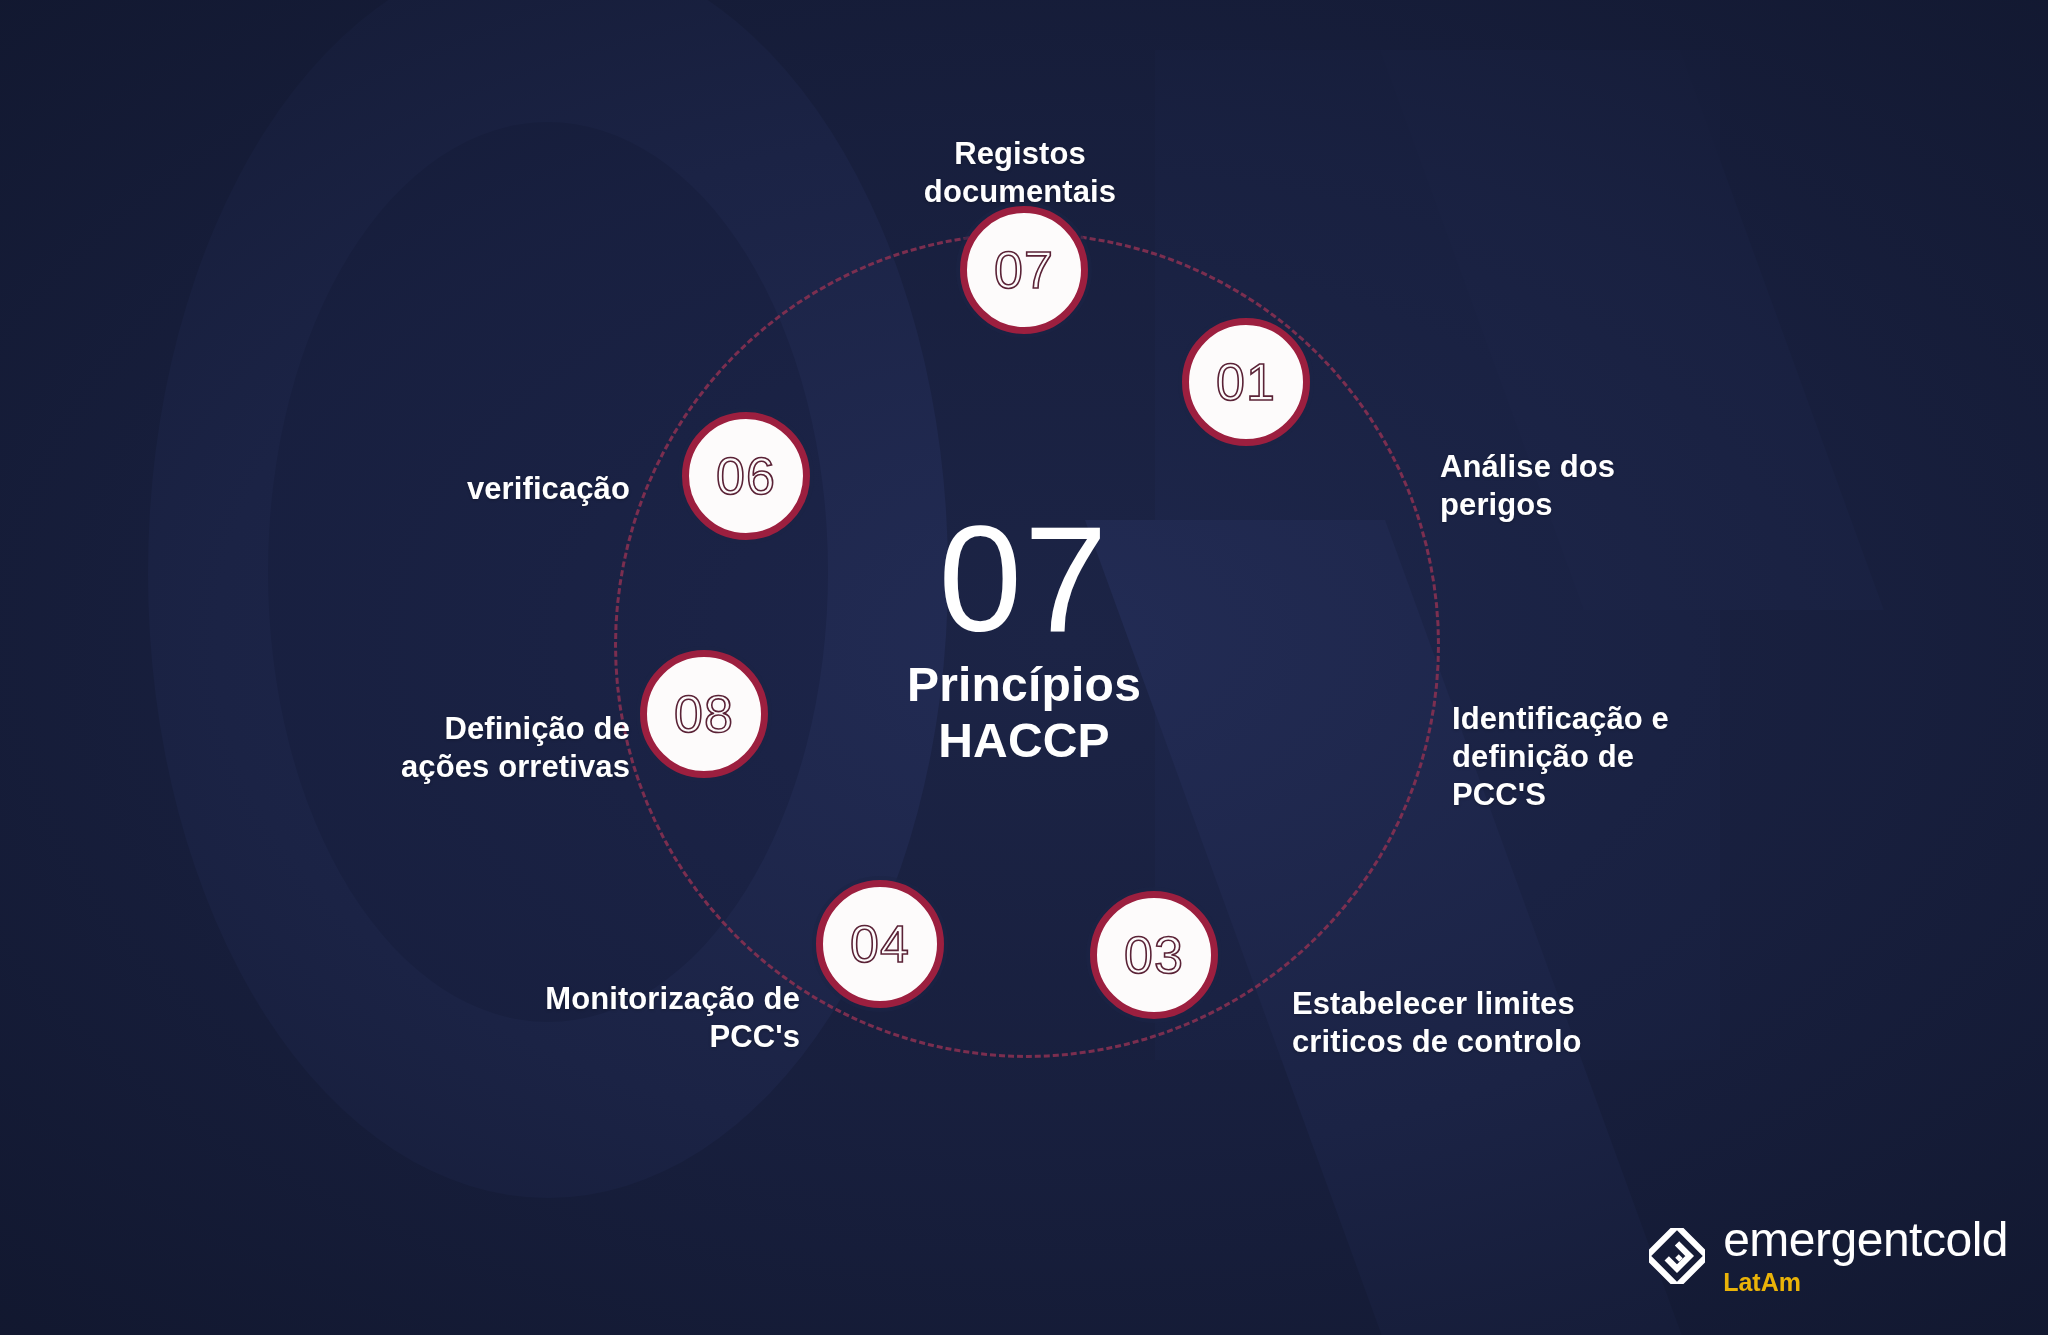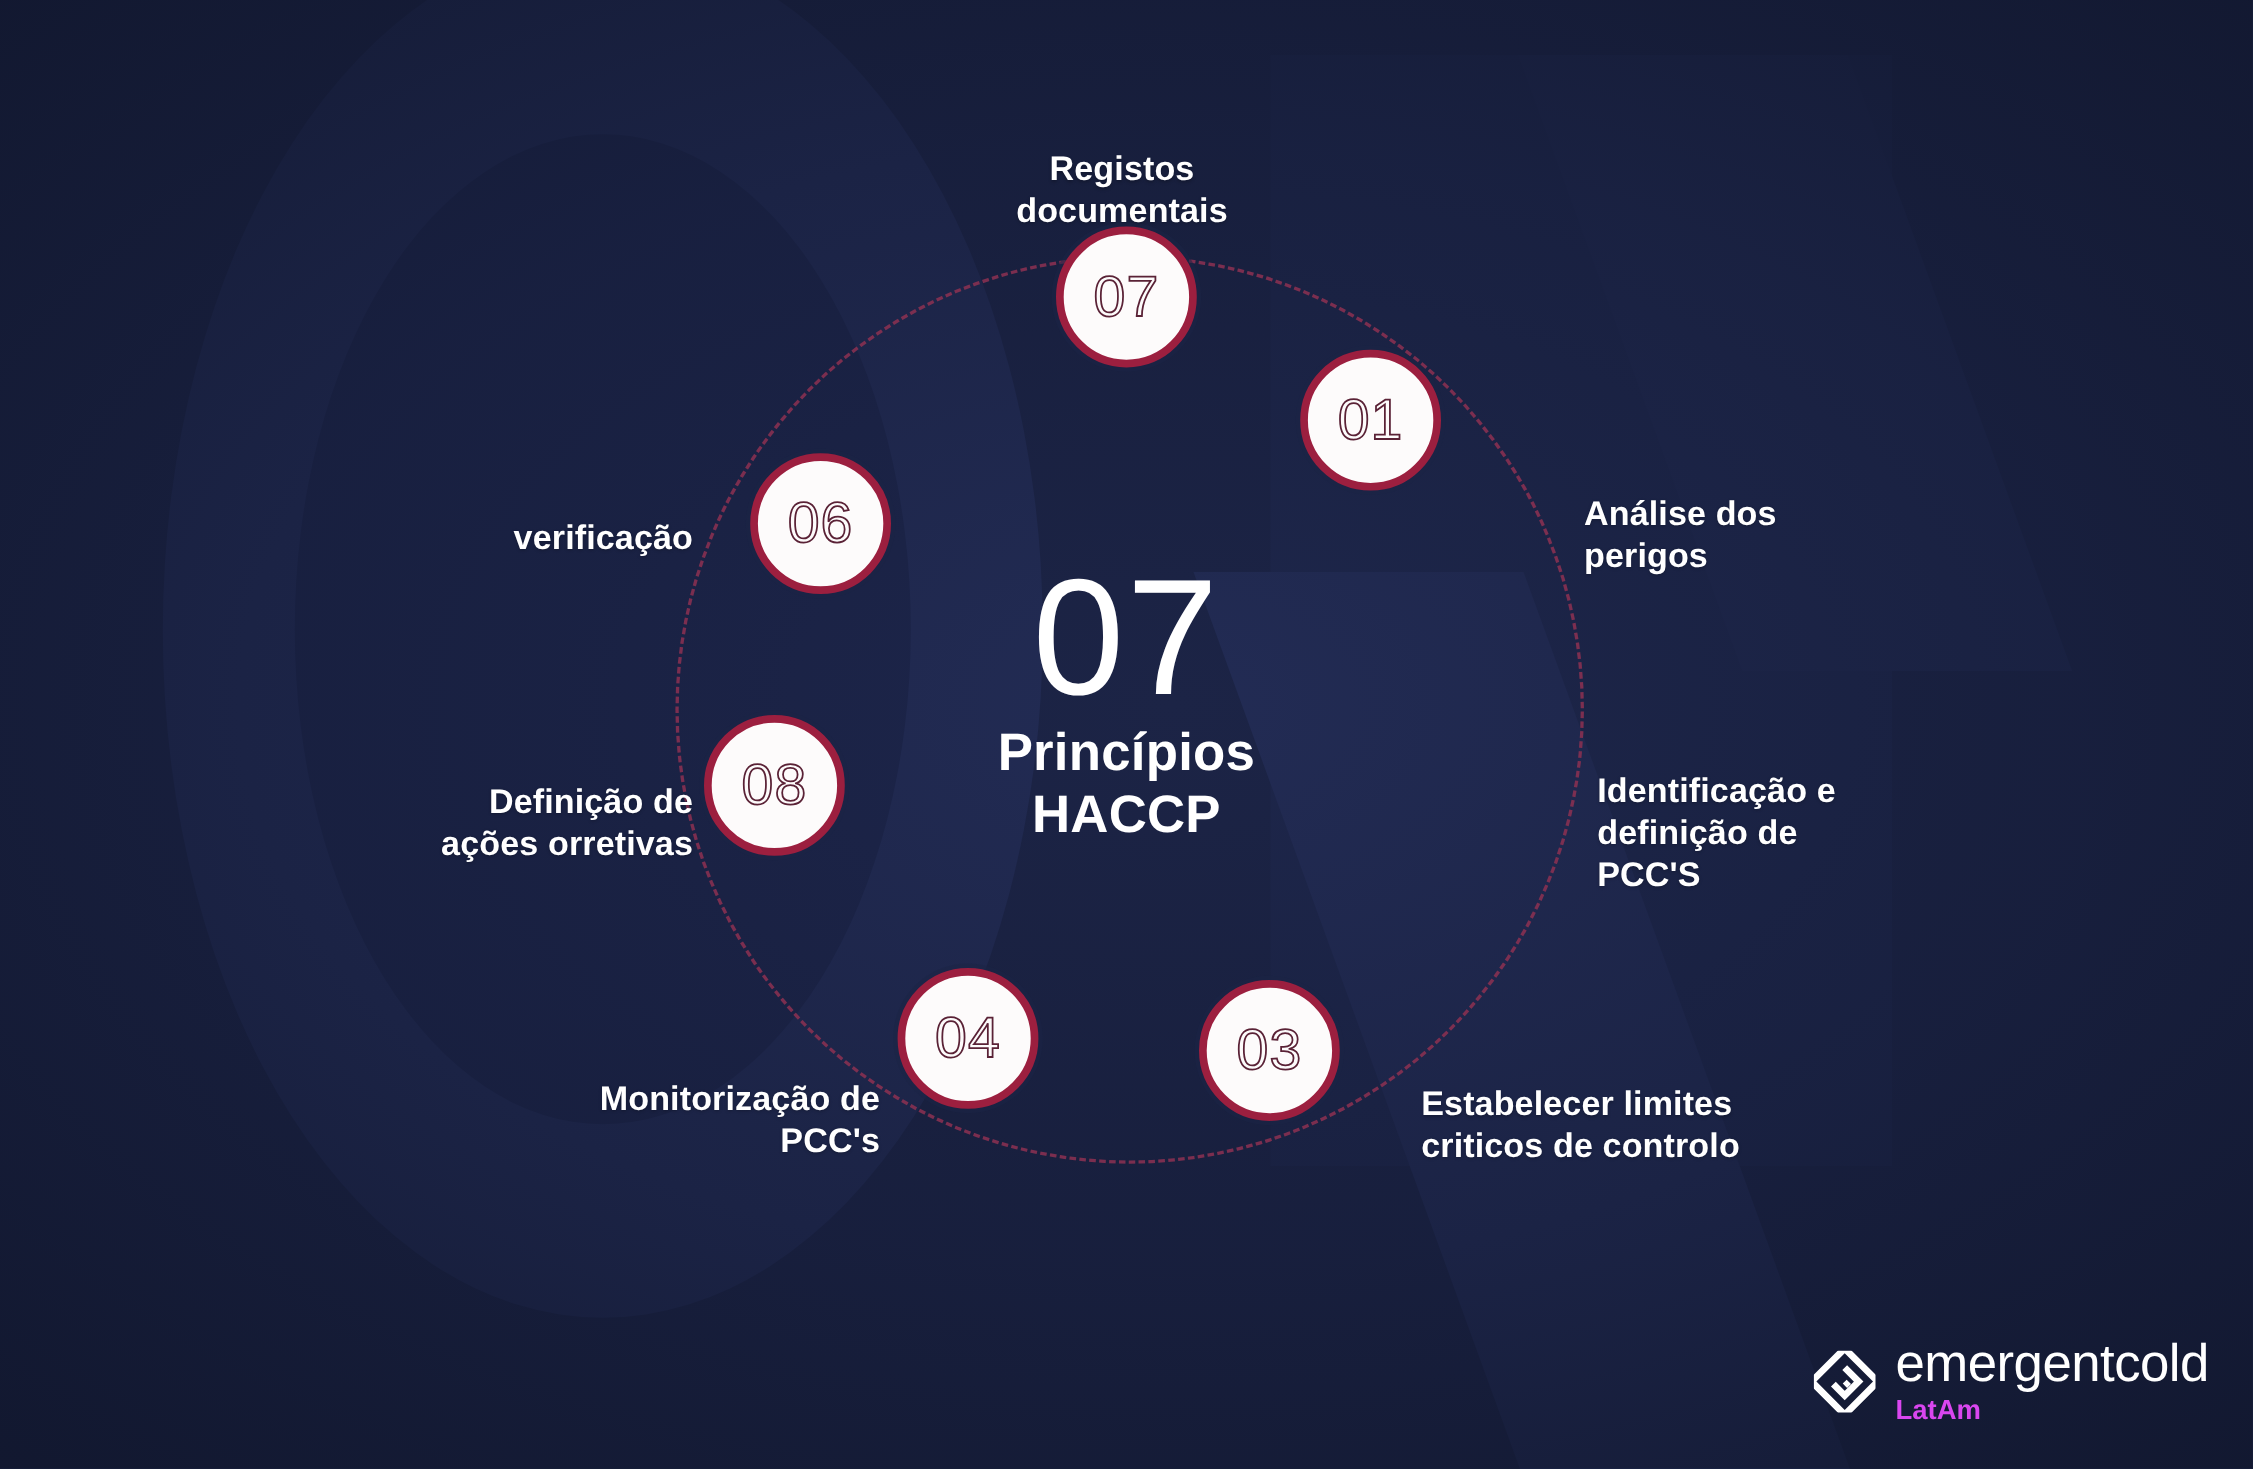--- a/index.html
+++ b/index.html
@@ -162,21 +162,21 @@
     display:flex;flex-direction:column;
     line-height:1;
   }
   .logo-word{
     color:#ffffff;
     font-size:48px;
     font-weight:400;
     letter-spacing:-.5px;
   }
   .logo-sub{
-    color:#d946ef;
+    color:#eab308;
     font-size:25px;
     font-weight:700;
     letter-spacing:0px;
     margin-top:6px;
     margin-right:18px;
   }
 </style>
 </head>
 <body>
 

